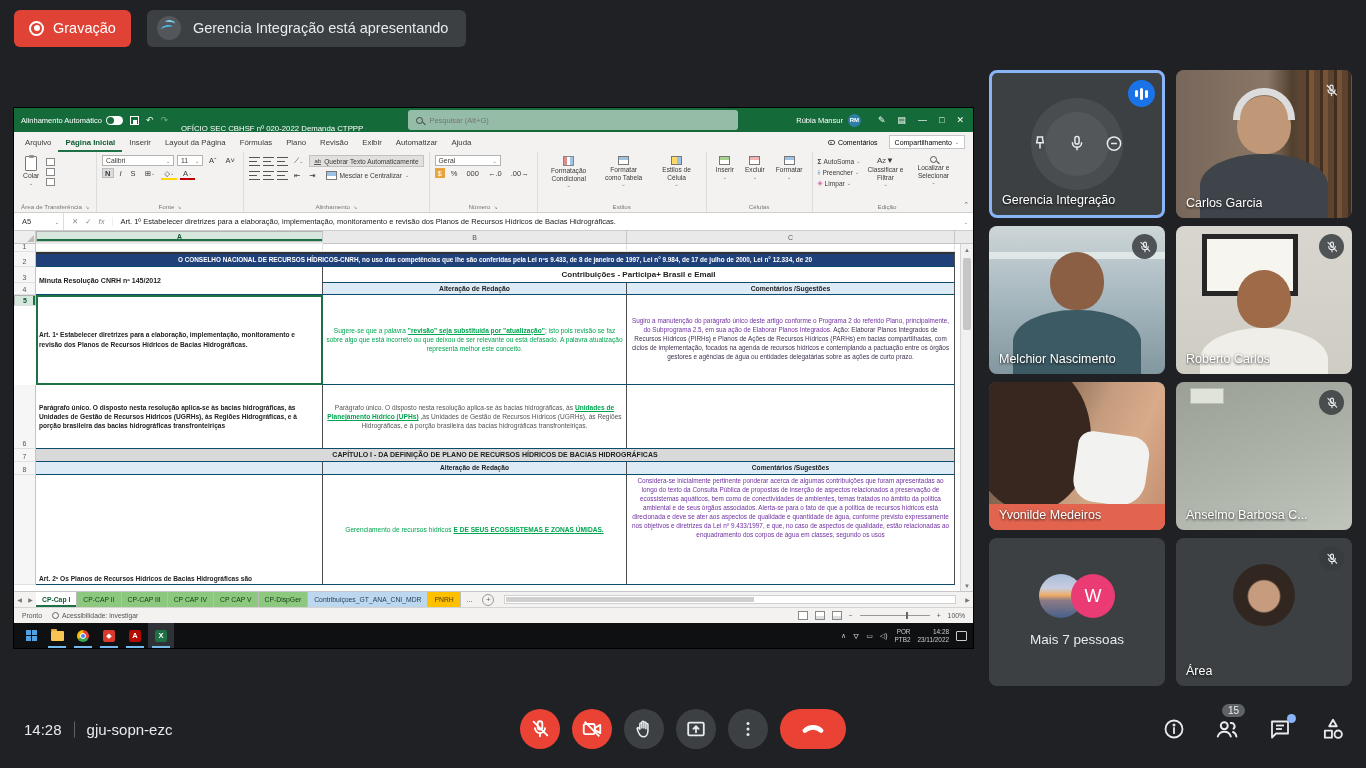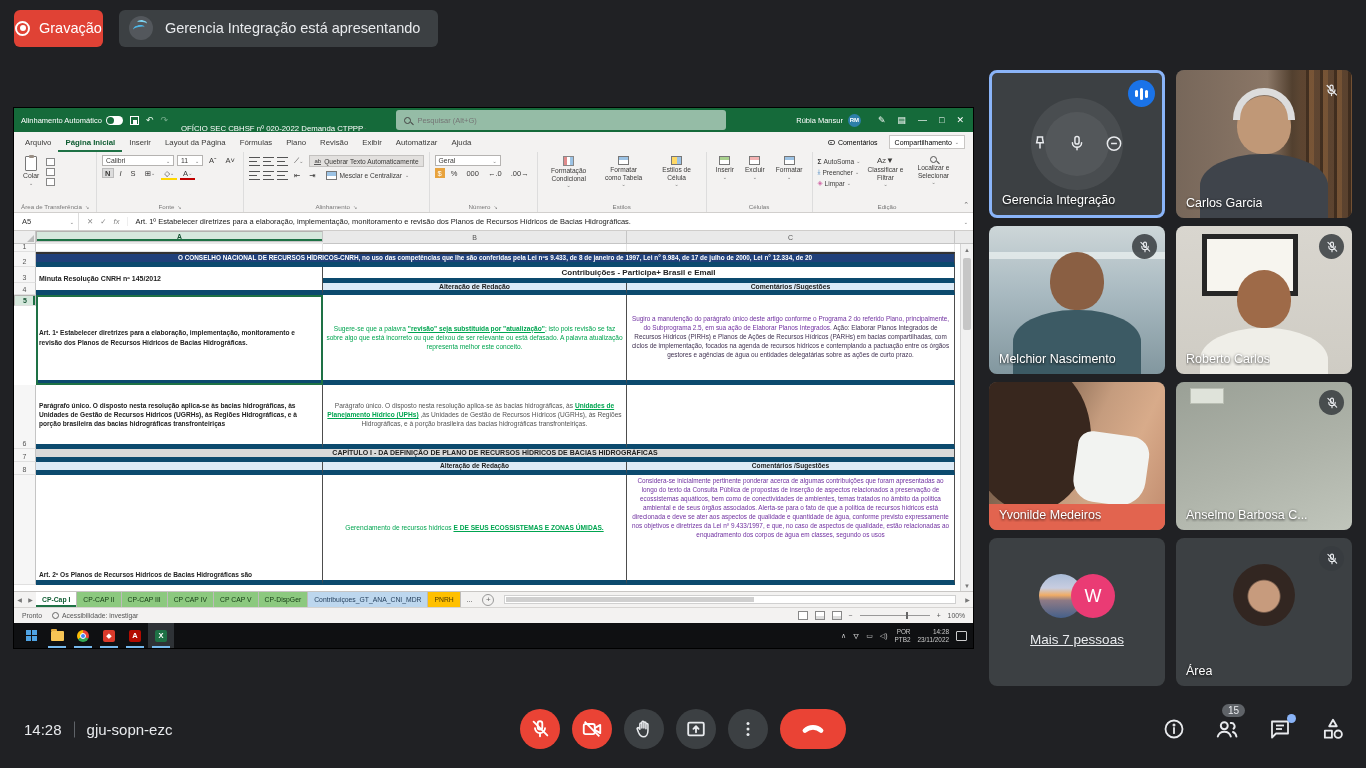--- a/index.html
+++ b/index.html
@@ -2,42 +2,42 @@
 <html><head>
 <meta charset="utf-8">
 <style>
   * { margin:0; padding:0; box-sizing:border-box; }
   html,body { width:1366px; height:768px; background:#202124; }
   body { font-family:"Liberation Sans", sans-serif; overflow:hidden; }
   .screen { position:relative; width:1366px; height:768px; background:#202124; overflow:hidden; }
 
   
   .top-bar { position:absolute; left:0; top:0; width:100%; height:56px; display:flex; align-items:center; gap:16px; padding-left:14px; }
-  .rec-pill { display:flex; align-items:center; gap:9px; background:#e04235; color:#fff; height:37px; padding:0 1px; border-radius:6px; font-size:14.5px; border:none; cursor:pointer; }
+  .rec-pill { display:flex; align-items:center; gap:9px; background:#e04235; color:#fff; height:37px; padding:0 15px; border-radius:6px; font-size:14.5px; border:none; cursor:pointer; }
   .rec-dot { width:15px; height:15px; border:2px solid #fff; border-radius:50%; position:relative; }
   .rec-dot::after { content:""; position:absolute; inset:2.5px; background:#fff; border-radius:50%; }
   .present-pill { display:flex; align-items:center; gap:12px; background:#3c4043; color:#e8eaed; height:37px; padding:0 18px 0 10px; border-radius:6px; font-size:14.5px; }
   .plogo { width:24px; height:24px; border-radius:50%; background:#53575c; position:relative; overflow:hidden; }
   .plogo::before { content:""; position:absolute; left:4px; top:9px; width:12px; height:5px; border-top:2px solid #4db6e8; border-radius:50%; transform:rotate(-12deg); }
   .plogo::after { content:""; position:absolute; left:8px; top:4px; width:10px; height:4px; border-top:2px solid #7fd4f2; border-radius:50%; transform:rotate(8deg); }
 
   
   .stage { position:absolute; left:14px; top:108px; width:959px; height:540px; display:flex; flex-direction:column; background:#fff; box-shadow:0 0 0 1px #000; }
 
   
   .xl-title { height:24px; background:#156a3a; display:flex; align-items:center; color:#fff; font-size:7.5px; gap:7px; padding:0 7px; flex:none; }
   .autosave { display:flex; align-items:center; gap:4px; }
   .toggle { width:17px; height:9px; background:#fff; border-radius:5px; position:relative; }
   .toggle::before { content:""; position:absolute; left:1px; top:1px; width:7px; height:7px; border-radius:50%; background:#156a3a; }
   .tbtn { color:#eafbee; font-size:9px; line-height:1; background:none; border:none; cursor:pointer; }
   .tbtn.dim { opacity:.45; }
   .save-ic { width:9px; height:9px; border:1px solid #fff; position:relative; display:inline-block; }
   .save-ic::after { content:""; position:absolute; left:2px; bottom:0; width:4px; height:4px; background:#fff; }
   .fname { font-size:7.8px; white-space:nowrap; display:flex; gap:0; margin-left:6px;margin-top:17px; }
-  .xl-search { width:330px; height:20px; margin-left:22px; background:rgba(255,255,255,.55); border-radius:3px; display:flex; align-items:center; gap:6px; padding:3px 8px; }
+  .xl-search { width:330px; height:20px; margin-left:34px; background:rgba(255,255,255,.55); border-radius:3px; display:flex; align-items:center; gap:6px; padding:3px 8px; }
   .xl-search input { border:none; background:transparent; font-size:7.5px; color:#222; width:100%; outline:none; font-family:"Liberation Sans",sans-serif; }
   .mag { width:7px; height:7px; border:1.2px solid #444; border-radius:50%; position:relative; flex:none; }
   .mag::after { content:""; position:absolute; left:5px; top:5px; width:4px; height:1.2px; background:#444; transform:rotate(45deg); }
   .xl-user { margin-left:auto; display:flex; align-items:center; gap:5px; }
   .rm-circle { width:13px; height:13px; border-radius:50%; background:#2d7fa8; color:#fff; font-size:6px; display:flex; align-items:center; justify-content:center; font-weight:bold; }
   .winglyphs { display:flex; gap:12px; margin-left:10px; margin-right:2px; font-size:9px; }
 
   
   .xl-tabs { height:20px; background:#f3f2f1; display:flex; align-items:stretch; font-size:7.8px; color:#3b3a39; padding:0 4px; flex:none; }
   .rtab { display:flex; align-items:center; padding:0 7px; cursor:pointer; }
@@ -72,40 +72,40 @@
   .grid-ic { width:11px; height:9px; background:linear-gradient(#9cc3e5 50%, #fff 50%); border:1px solid #777; }
   .sq-ic { width:11px; height:10px; border:1px solid #888; display:inline-block; background:
      linear-gradient(90deg,#e08b8b 33%, #fff 33% 66%, #9cc3e5 66%); }
   .rbtn-lg { display:flex; flex-direction:column; align-items:center; justify-content:flex-start; gap:1px; padding:1px 4px; text-align:center; line-height:1.15; cursor:pointer; }
   .ed-col { display:flex; flex-direction:column; gap:1px; justify-content:flex-start; padding-top:1px; }
   .ed-item { display:flex; align-items:center; gap:2px; height:10px; cursor:pointer; }
   .collapse { position:absolute; right:4px; bottom:3px; font-size:7px; color:#666; }
 
   
   .xl-formula { height:18px; background:#fff; border-bottom:1px solid #cfcdcb; display:flex; align-items:center; font-size:7.5px; color:#333; flex:none; }
-  .namebox { width:65px; height:100%; border-right:1px solid #ddd; display:flex; align-items:center; padding:0 4px 0 8px; justify-content:space-between; }
+  .namebox { width:50px; height:100%; border-right:1px solid #ddd; display:flex; align-items:center; padding:0 4px 0 8px; justify-content:space-between; }
   .fx-ic { display:flex; gap:7px; color:#888; padding:0 8px; border-right:1px solid #eee; align-items:center; }
   .fvalue { flex:1; padding-left:7px; white-space:nowrap; overflow:hidden; color:#222; }
 
   
   .xl-grid { flex:1; display:flex; flex-direction:column; background:#fff; overflow:hidden; position:relative; }
   .colhdr { display:flex; height:13px; background:#e9e9e9; font-size:7px; color:#555; flex:none; }
   .corner { width:22px; border-right:1px solid #c5c5c5; border-bottom:1px solid #c5c5c5; background:#eee; position:relative; flex:none; }
   .corner::after { content:""; position:absolute; right:1px; bottom:1px; border-style:solid; border-width:0 0 7px 7px; border-color:transparent transparent #bbb transparent; }
   .ch { border-right:1px solid #c5c5c5; border-bottom:1px solid #c5c5c5; display:flex; align-items:center; justify-content:center; flex:none; }
   .ch.sel { background:#d6e8dd; box-shadow:inset 0 -2px 0 #1e7145; color:#145231; font-weight:bold; }
   .wA { width:287px; } .wB { width:304px; } .wC { width:328px; }
   .ch-fill { flex:1; border-bottom:1px solid #c5c5c5; background:#e9e9e9; }
   .rowswrap { flex:1; display:flex; overflow:hidden; }
   .rows { display:flex; flex-direction:column; flex:1; overflow:hidden; }
   .xrow { display:flex; flex:none; }
   .rn { width:22px; flex:none; border-right:1px solid #c5c5c5; border-bottom:1px solid #e0e0e0; background:#f6f6f6; font-size:7px; color:#555; display:flex; align-items:flex-end; justify-content:center; padding-bottom:1px; }
   .rn.sel { background:#d6e8dd; box-shadow:inset -2px 0 0 #1e7145; color:#145231; font-weight:bold; }
   .cell { flex:none; border-right:1px solid #e4e4e4; border-bottom:1px solid #e4e4e4; overflow:hidden; padding:1px 3px; font-size:6.6px; color:#222; line-height:1.4; }
-  .cell.dark { border-right:1px solid #4d4d4d; border-bottom:5px solid #0c4a6e; }
+  .cell.dark { border-right:1px solid #4d4d4d; border-bottom:1px solid #0c4a6e; }
   .banner { background:#20407a; color:#fff; font-weight:bold; font-size:6.4px; display:flex; align-items:center; justify-content:center; text-align:center; border-top:2px solid #333; }
   .hdr-blue { background:#ddebf7; font-weight:bold; display:flex; align-items:center; justify-content:center; text-align:center; }
   .cap-gray { background:#d9d9d9; font-weight:bold; display:flex; align-items:center; justify-content:center; font-size:7px; }
   .bold { font-weight:bold; }
   .ctr { display:flex; align-items:center; justify-content:center; text-align:center; }
   .green { color:#00a550; }
   .grn-u { color:#00a550; font-weight:bold; text-decoration:underline; }
   .purple { color:#7030a0; }
   .active-cell { outline:2px solid #1e7145; outline-offset:-2px; position:relative; }
   .vscroll { width:13px; flex:none; background:#f1f1f1; border-left:1px solid #d4d4d4; position:relative; }
@@ -177,21 +177,21 @@
   .v-yvonilde .top { position:absolute; left:0; right:0; bottom:0; height:26px; background:#e2644f; }
   .v-anselmo { background:linear-gradient(160deg,#9aa096 0%,#aeb3a9 55%,#c0c5bb 100%); }
   .v-anselmo .fixt { position:absolute; left:14px; top:6px; width:34px; height:16px; background:#dfe3da; border:1px solid #b9beb3; }
   .person { position:absolute; inset:0; }
   .person::before { content:""; position:absolute; width:54px; height:58px; border-radius:50% 50% 46% 46%; background:var(--skin,#b08966); left:50%; top:26px; transform:translateX(-50%); }
   .person::after { content:""; position:absolute; width:128px; height:66px; border-radius:48% 48% 0 0; background:var(--shirt,#44505a); left:50%; top:84px; transform:translateX(-50%); }
   .headband { position:absolute; width:62px; height:32px; border:7px solid #dcdcdc; border-bottom:none; border-radius:32px 32px 0 0; left:50%; top:18px; transform:translateX(-50%); z-index:2; }
   .more-avs { position:absolute; left:50%; top:36px; transform:translateX(-50%); display:flex; }
   .av-photo { width:44px; height:44px; border-radius:50%; background:linear-gradient(180deg,#a9bcd8 0%,#c8cde0 32%,#f0ad66 48%,#8e7a85 60%,#45608a 100%); }
   .av-w { width:44px; height:44px; border-radius:50%; margin-left:-12px; background:#ea3b74; color:#fff; display:flex; align-items:center; justify-content:center; font-size:18px; }
-  .more-label { position:absolute; left:0; right:0; top:94px; text-align:center; color:#e8eaed; font-size:13.5px;text-decoration:underline; }
+  .more-label { position:absolute; left:0; right:0; top:94px; text-align:center; color:#e8eaed; font-size:13.5px; }
   .self-av { position:absolute; left:50%; top:26px; transform:translateX(-50%); width:62px; height:62px; border-radius:50%; background:radial-gradient(circle at 50% 52%, #c79b7d 0 34%, #322621 38%); }
 
   
   .bbar { position:absolute; left:0; bottom:0; width:100%; height:78px; }
   .meta { position:absolute; left:24px; top:50%; transform:translateY(-50%); display:flex; align-items:center; gap:12px; color:#e8eaed; font-size:15px; }
   .meta .divider { width:1px; height:16px; background:#5f6368; }
   .controls { position:absolute; left:50%; top:50%; transform:translate(-50%,-50%); display:flex; gap:12px; align-items:center; }
   .cbtn { width:40px; height:40px; border-radius:50%; background:#3c4043; border:none; display:flex; align-items:center; justify-content:center; cursor:pointer; }
   .cbtn.red { background:#ea4335; }
   .endcall { width:66px; height:40px; border-radius:20px; background:#ea4335; border:none; display:flex; align-items:center; justify-content:center; cursor:pointer; }

